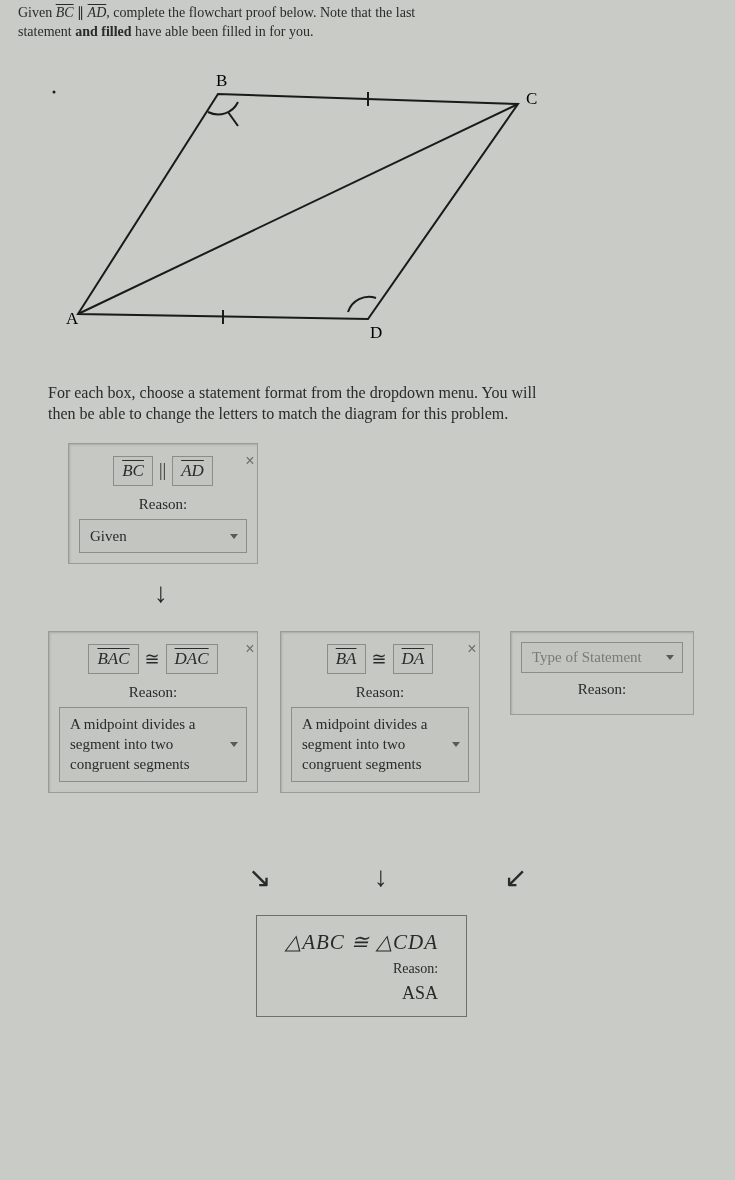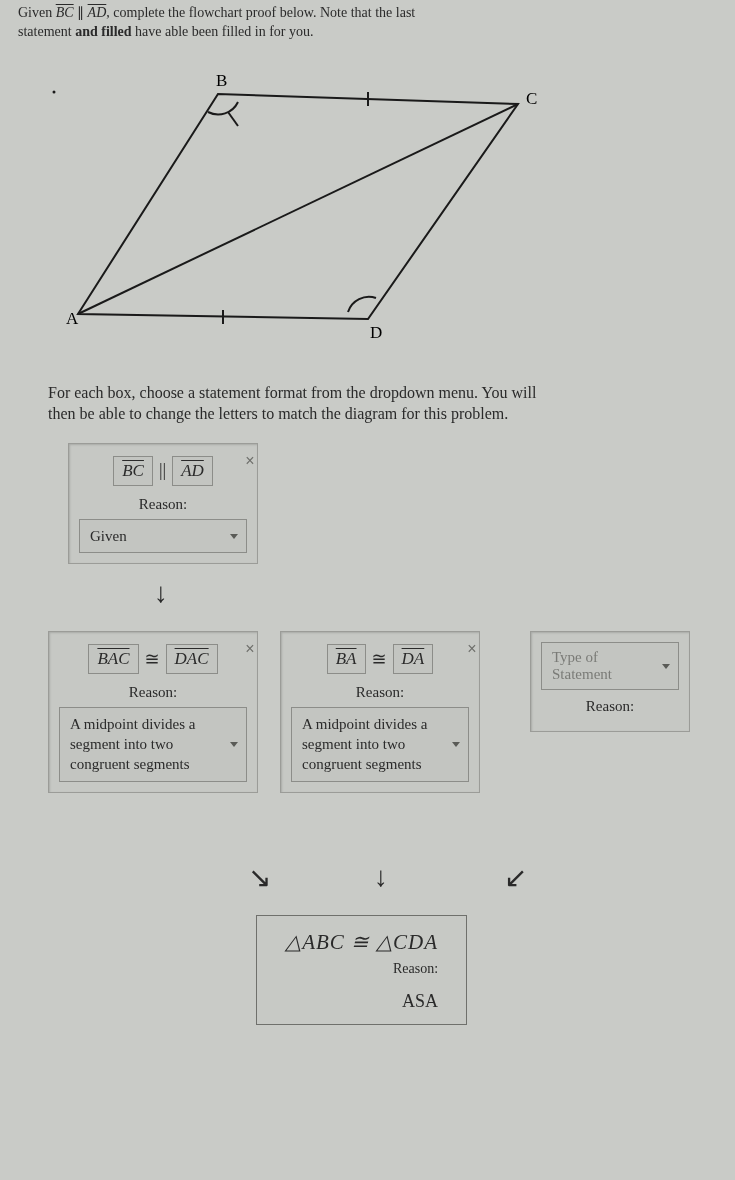--- a/index.html
+++ b/index.html
@@ -130,21 +130,21 @@
     padding: 14px 28px 12px 28px;
     text-align: right;
     background: #c7c9c5;
   }
   .final-statement {
     font-size: 21px;
     font-style: italic;
     letter-spacing: 1px;
   }
   .final-reason-label { font-size: 14px; margin-top: 6px; }
-  .final-reason { font-size: 18px; margin-top: 14px; }
+  .final-reason { font-size: 18px; margin-top: 6px; }
 </style>
 </head>
 <body>
 
 <div class="prompt">
   <span>Given </span><span class="math-var overline">BC</span><span> ∥ </span><span class="math-var overline">AD</span><span>, complete the flowchart proof below. Note that the last</span><br>
   <span>statement </span><b>and filled</b><span> have able been filled in for you.</span>
 </div>
 
 <div class="diagram-wrap">
@@ -205,21 +205,21 @@
     <span class="close-x">×</span>
     <div class="statement-row">
       <span class="token-input overline">BA</span>
       <span class="op">≅</span>
       <span class="token-input overline">DA</span>
     </div>
     <div class="reason-label">Reason:</div>
     <div class="dropdown">A midpoint divides a segment into two congruent segments</div>
   </div>
 
-  <div class="proof-box" style="left:462px; top:188px; width:160px;margin-left:20px;">
+  <div class="proof-box" style="left:462px; top:188px; width:184px;">
     <div class="placeholder-btn" style="margin-bottom:0;">Type of Statement</div>
     <div class="reason-label">Reason:</div>
   </div>
 
   <div class="arrow" style="left:200px; top:418px;">↘</div>
   <div class="arrow" style="left:326px; top:418px;">↓</div>
   <div class="arrow" style="left:456px; top:418px;">↙</div>
 
   <div class="final-box" style="left:208px; top:472px;">
     <div class="final-statement">△ABC ≅ △CDA</div>

